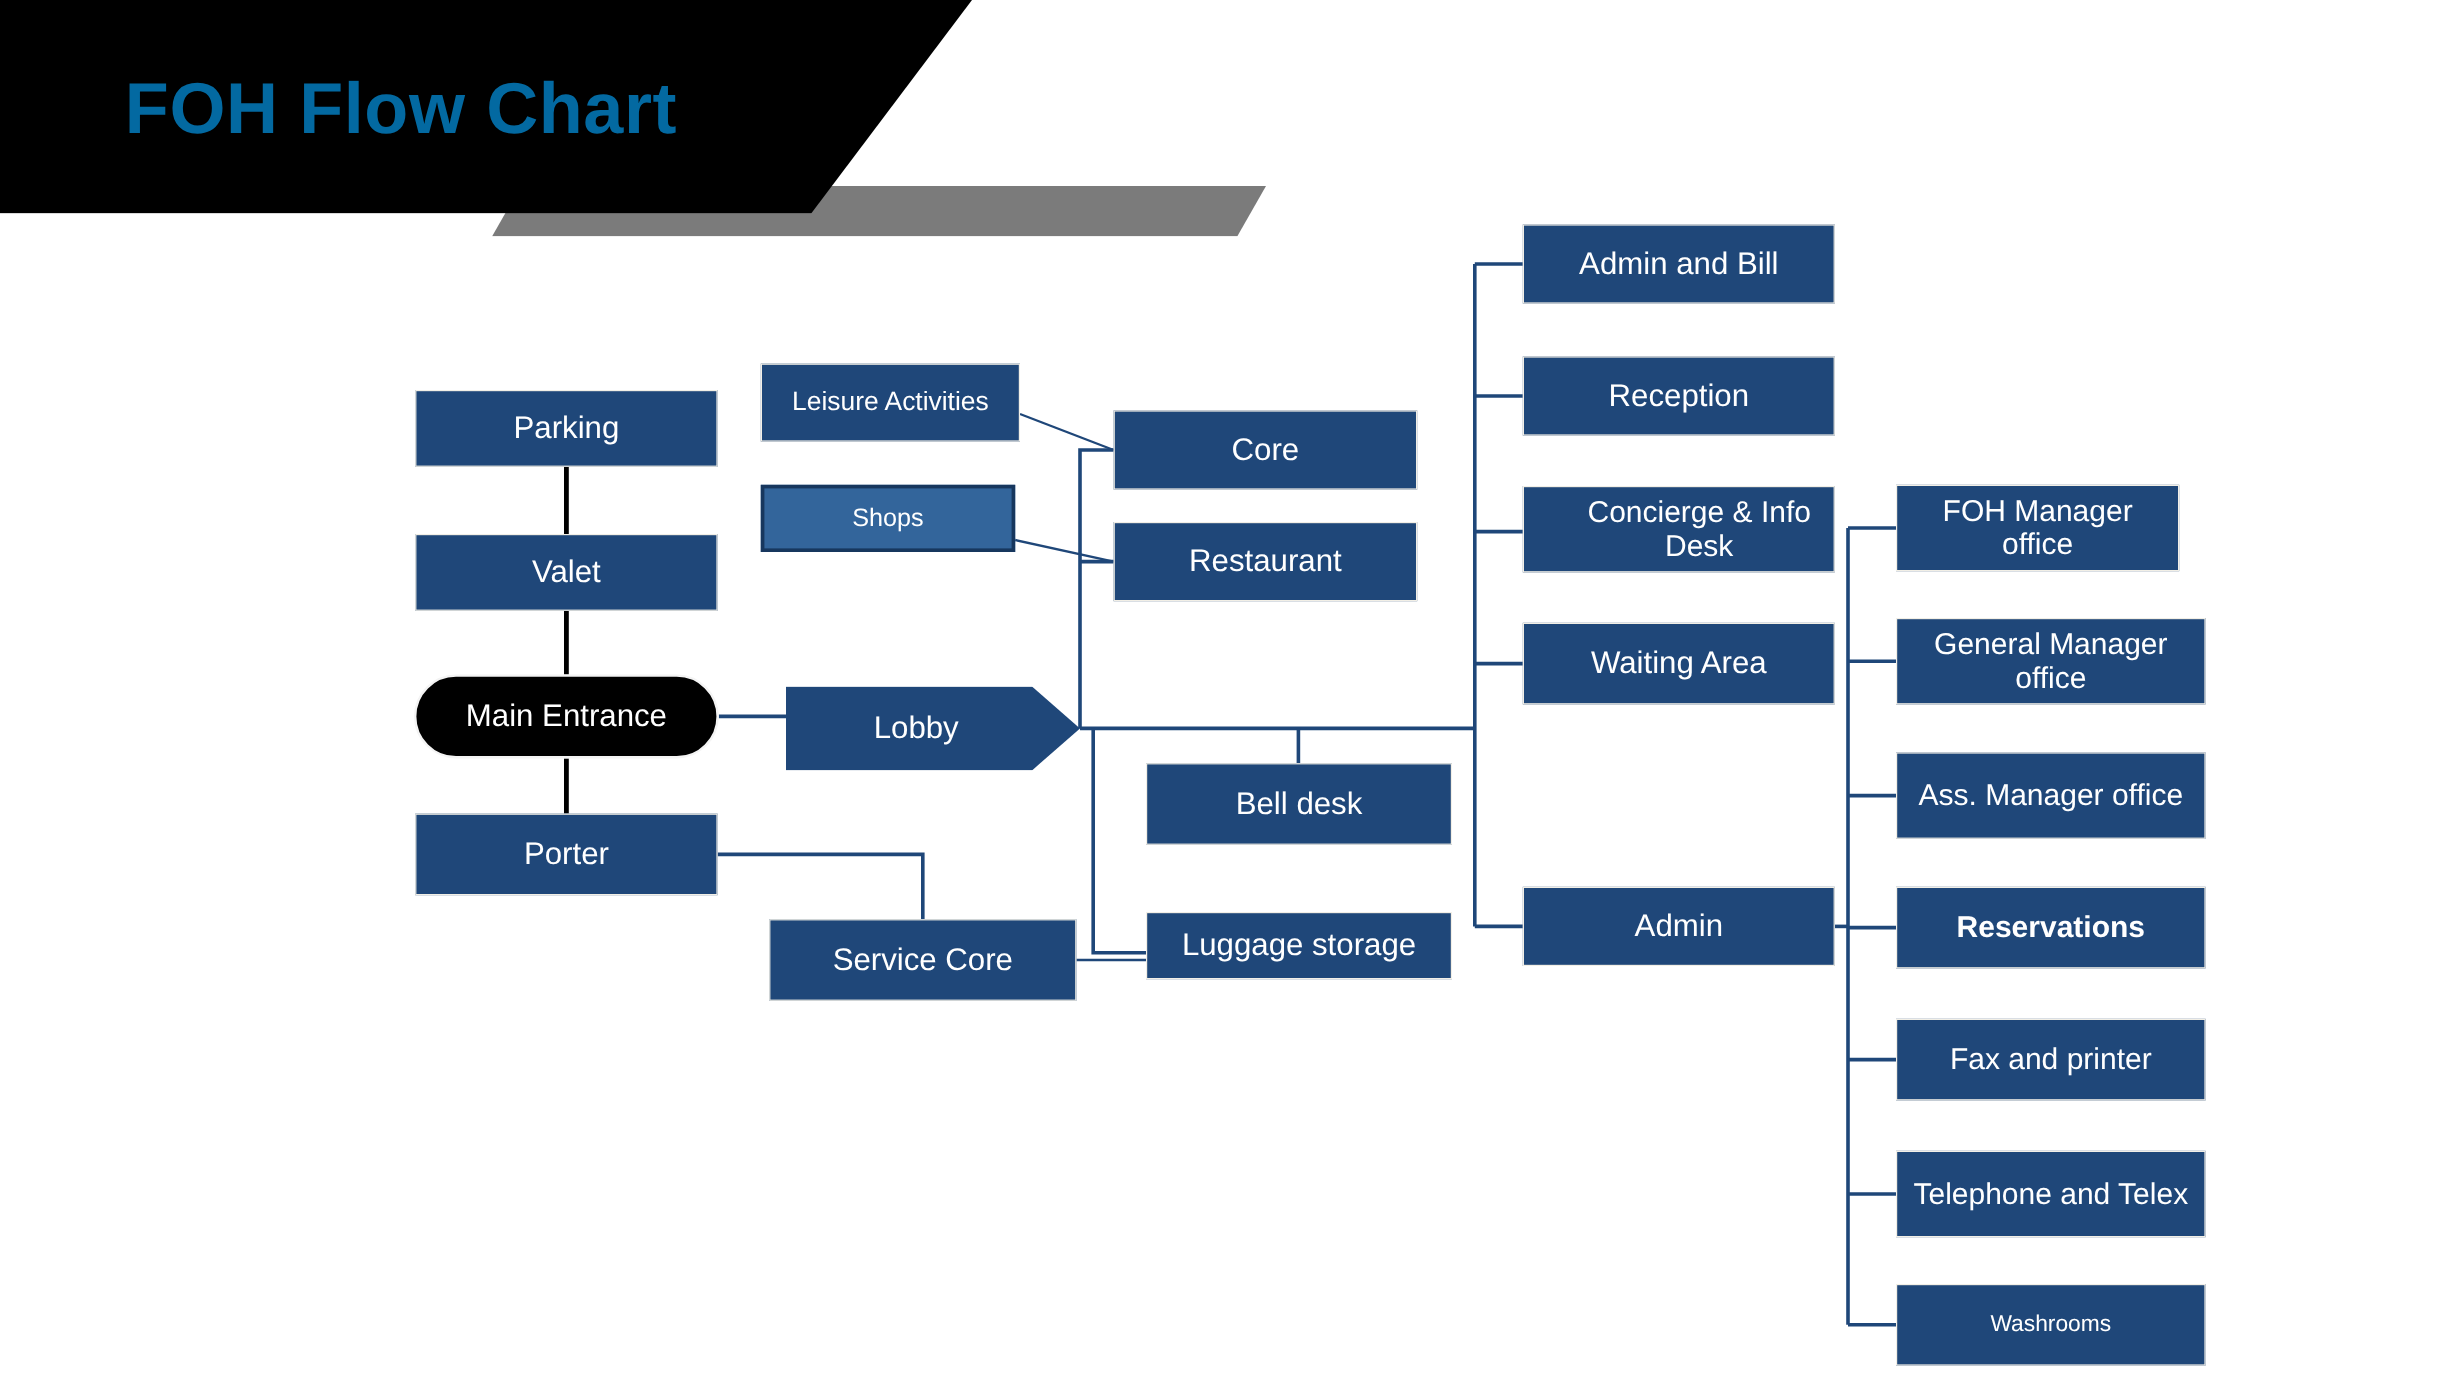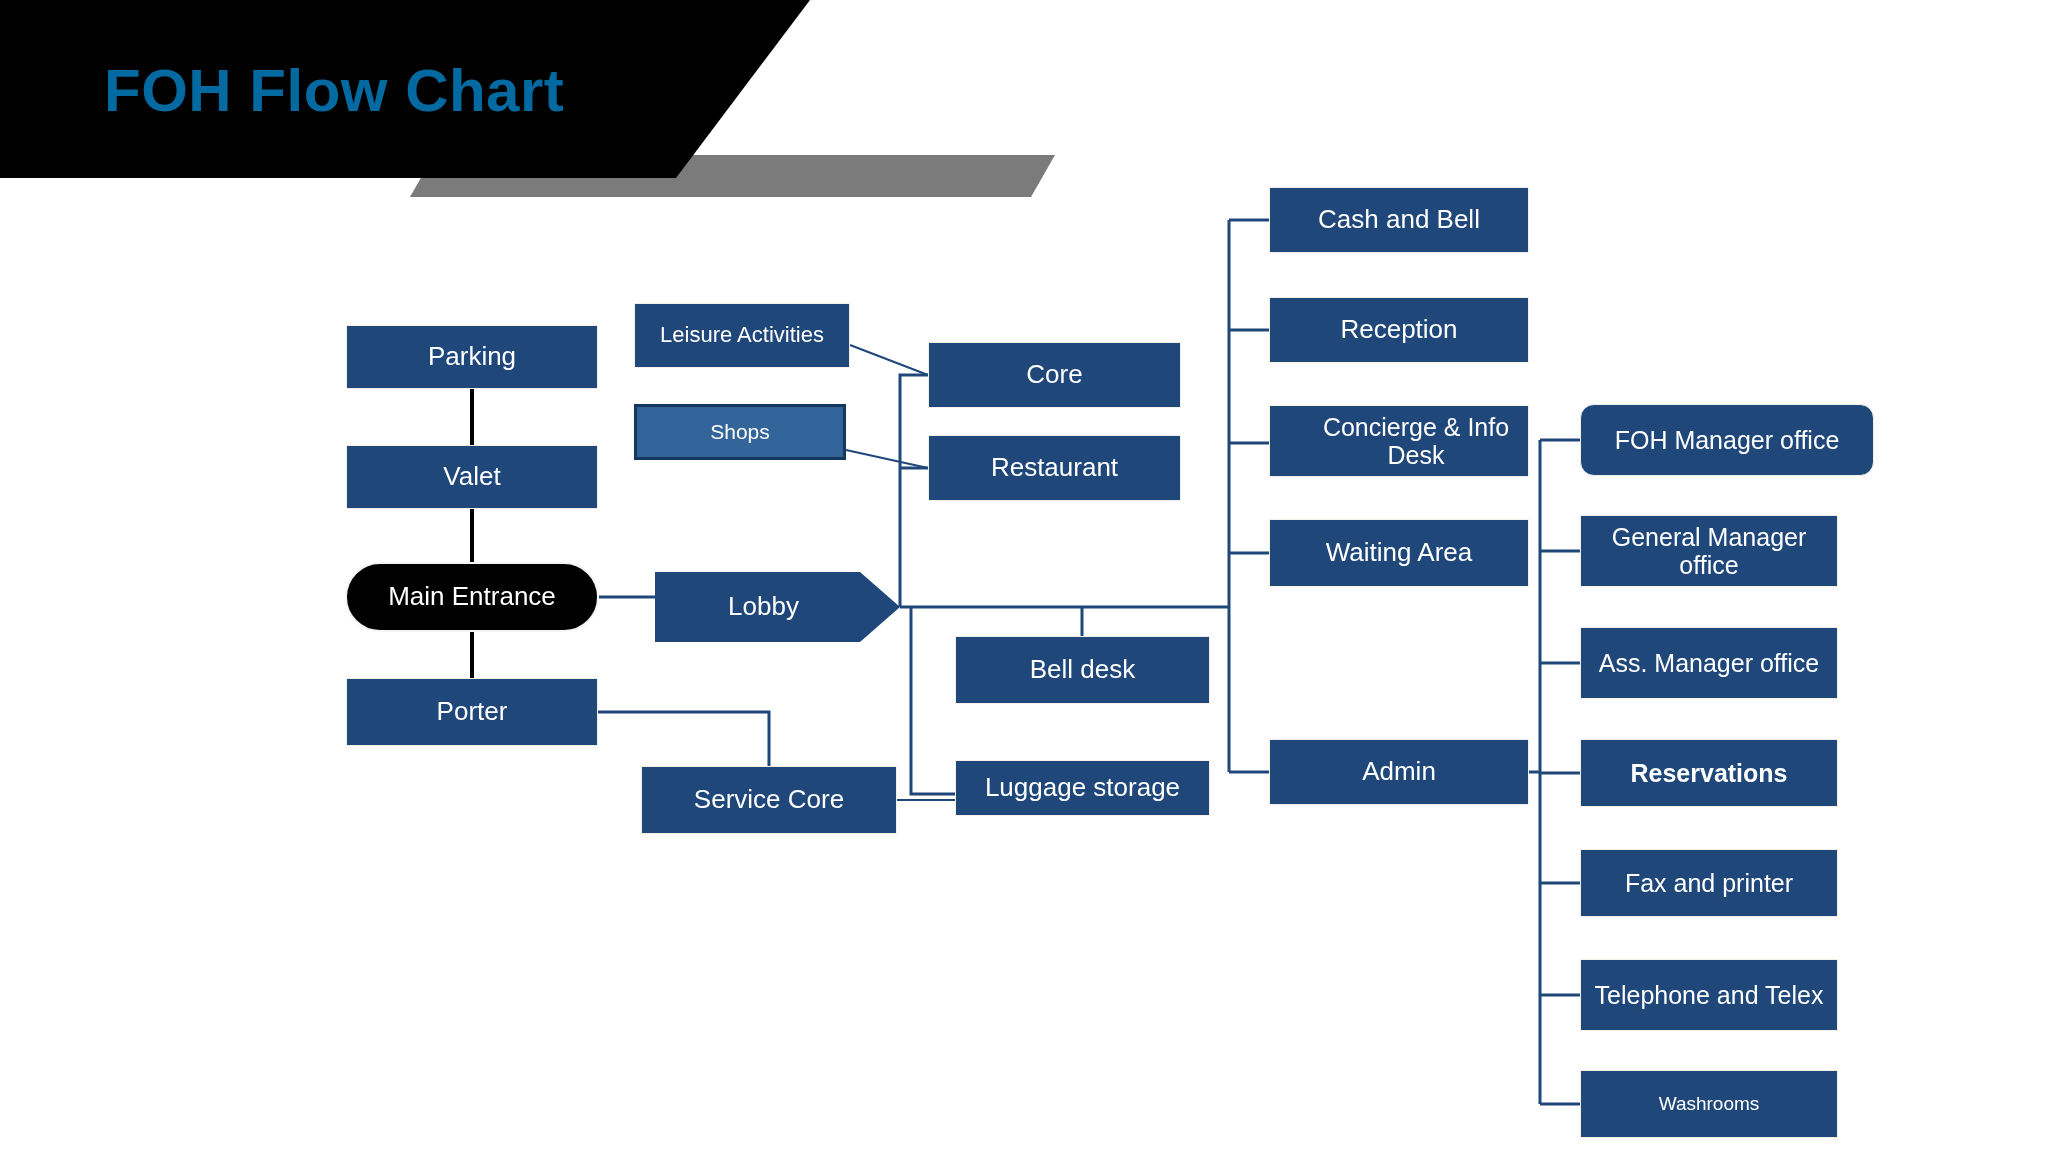--- a/index.html
+++ b/index.html
@@ -193,35 +193,35 @@
       <div class="node" style="left: 928px; top: 435px; width: 253px; height: 66px; font-size: 26px;">
         <span class="label">Restaurant</span>
       </div>
       <div class="node" style="left: 955px; top: 636px; width: 255px; height: 68px; font-size: 26px;">
         <span class="label">Bell desk</span>
       </div>
       <div class="node" style="left: 955px; top: 760px; width: 255px; height: 56px; font-size: 26px;">
         <span class="label">Luggage storage</span>
       </div>
       <div class="node" style="left: 1269px; top: 187px; width: 260px; height: 66px; font-size: 26px;">
-        <span class="label">Cash and Bell</span>
+        <span class="label">Admin and Bill</span>
       </div>
       <div class="node" style="left: 1269px; top: 297px; width: 260px; height: 66px; font-size: 26px;">
         <span class="label">Reception</span>
       </div>
       <div class="node" style="left: 1269px; top: 405px; width: 260px; height: 72px; font-size: 25px; padding-left: 40px;">
         <span class="label">Concierge &amp; Info Desk</span>
       </div>
       <div class="node" style="left: 1269px; top: 519px; width: 260px; height: 68px; font-size: 26px;">
         <span class="label">Waiting Area</span>
       </div>
       <div class="node" style="left: 1269px; top: 739px; width: 260px; height: 66px; font-size: 26px;">
         <span class="label">Admin</span>
       </div>
-      <div class="node" style="left: 1580px; top: 404px; width: 294px; height: 72px; font-size: 25px; border-radius: 14px;">
+      <div class="node" style="left: 1580px; top: 404px; width: 236px; height: 72px; font-size: 25px;">
         <span class="label">FOH Manager office</span>
       </div>
       <div class="node" style="left: 1580px; top: 515px; width: 258px; height: 72px; font-size: 25px; justify-content: flex-end;">
         <span class="label">General Manager office</span>
       </div>
       <div class="node" style="left: 1580px; top: 627px; width: 258px; height: 72px; font-size: 25px;">
         <span class="label">Ass. Manager office</span>
       </div>
       <div class="node" style="left: 1580px; top: 739px; width: 258px; height: 68px; font-size: 25px; font-weight: bold;">
         <span class="label">Reservations</span>

